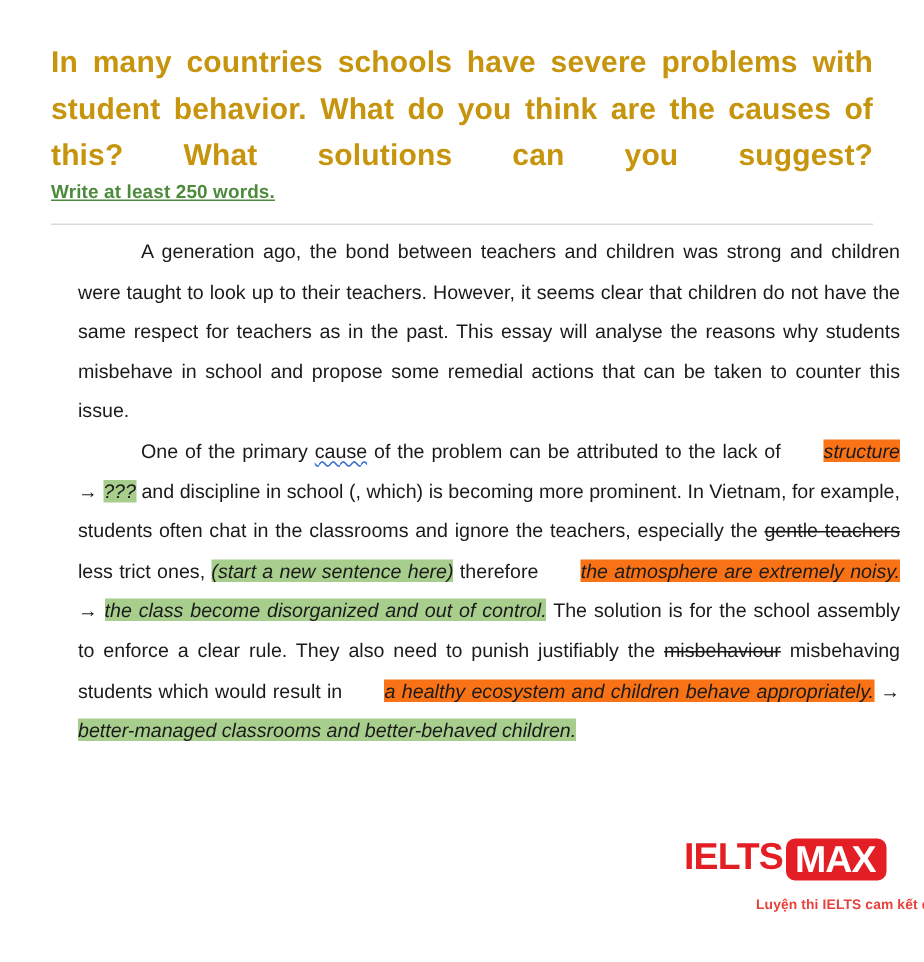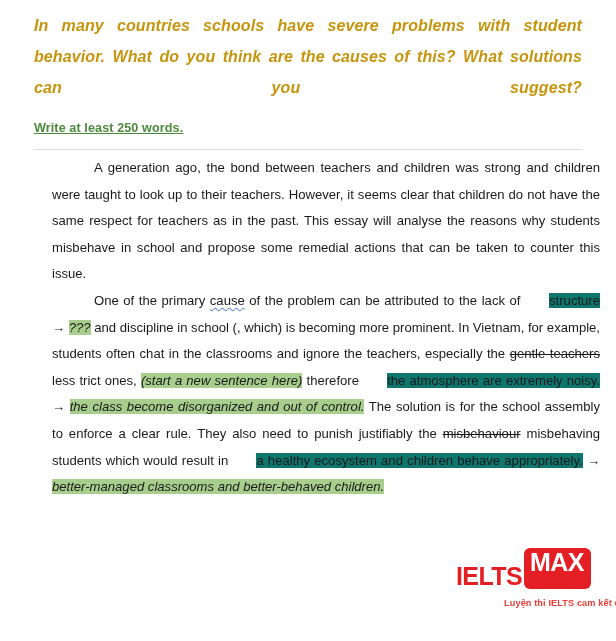--- a/index.html
+++ b/index.html
@@ -20,30 +20,29 @@
     position: relative;
     width: 616px;
     height: 641px;
     box-sizing: border-box;
   }
 
   
   .prompt {
     position: absolute;
     left: 34px;
-    top: 10px;
+    top: 27px;
     width: 548px;
     color: #C6950D;
     font-weight: bold;
-    font-size: 16px;
+    font-size: 20px;
     line-height: 31px;
     text-align: justify;
     text-justify: inter-word;
     letter-spacing: 0.1px;
-    font-style: italic;
   }
   .prompt::after {
     content: "";
     display: inline-block;
     width: 100%;
     height: 0;
   }
 
   .wordcount {
     position: absolute;
@@ -82,21 +81,22 @@
     text-align: justify;
     text-justify: inter-word;
     text-indent: 42px;
   }
   .essay p.cont {
     text-indent: 42px;
   }
 
   
   .hl-orange {
-    background: #0f766e;
+    background: #f97316;
+    font-style: italic;
     margin-left: 24px;
   }
   .hl-green {
     background: #A8CE8D;
     font-style: italic;
   }
   .strike {
     text-decoration: line-through;
     text-decoration-thickness: 1px;
   }
@@ -116,35 +116,35 @@
   
   .logo {
     position: absolute;
     left: 456px;
     top: 559px;
     width: 126px;
     height: 56px;
   }
   .logo-row {
     display: flex;
-    align-items: flex-end;
+    align-items: flex-start;
     height: 30px;
   }
   .logo-ielts {
     color: #E31E24;
     font-weight: bold;
     font-size: 25px;
     letter-spacing: -0.6px;
     font-family: "Liberation Sans", sans-serif;
     line-height: 1;
   }
   .logo-max-box {
     background: #E31E24;
     border-radius: 6px;
-    padding: 2px 7px 14px 6px;
+    padding: 2px 7px 1px 6px;
     margin-left: 2px;
     display: inline-block;
   }
   .logo-max {
     color: #ffffff;
     font-weight: bold;
     font-size: 25px;
     letter-spacing: -0.6px;
     line-height: 1;
     display: block;

